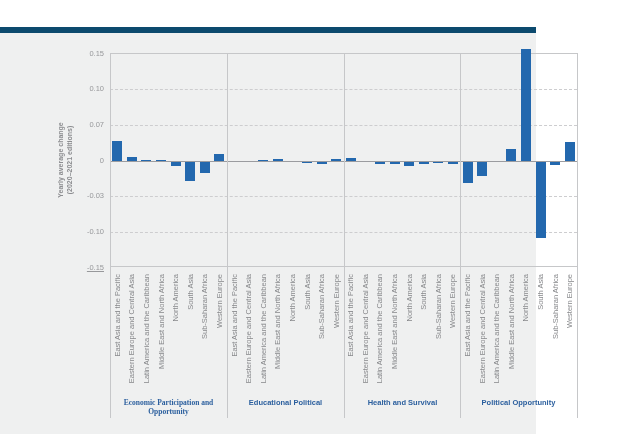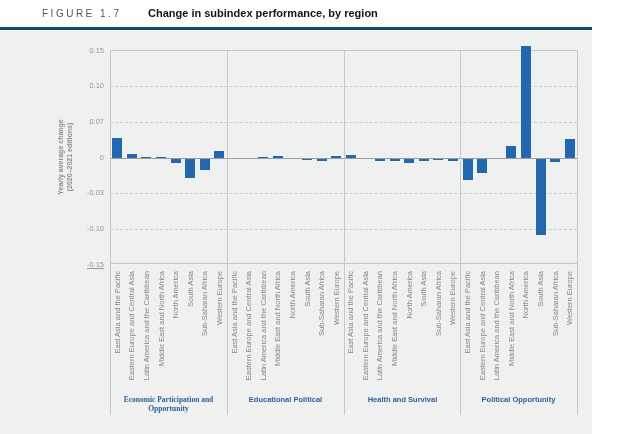--- a/index.html
+++ b/index.html
@@ -3,41 +3,39 @@
 <meta charset="utf-8">
 <style>
   * { margin:0; padding:0; box-sizing:border-box; }
   body { width:640px; height:434px; font-family:"Liberation Sans", sans-serif; background:#ffffff; overflow:hidden; }
   .page { position:relative; width:640px; height:434px; background:#ffffff; }
 
   .header { position:relative; height:27px; background:#ffffff; }
   .figure-label { position:absolute; left:42px; top:0; line-height:27px; font-size:10px; letter-spacing:2.5px; color:#55565a; }
   .page-title { position:absolute; left:148px; top:0; line-height:27px; font-size:11px; font-weight:bold; color:#141414; }
 
-  .chart-area { position:absolute; left:0; top:27px; width:592px; height:407px; background:#eff0f0; border-top:3px solid #0c4a6e;padding-left:43px; }
+  .chart-area { position:absolute; left:0; top:27px; width:536px; height:407px; background:#eff0f0; border-top:6px solid #0c4a6e;padding-left:43px; }
 
   .plot { position:absolute; left:110px; top:20px; width:467px; height:214px; border-top:1px solid #c6c7c9; border-bottom:1px solid #c6c7c9; }
   .gridline { position:absolute; left:0; width:467px; height:0; border-top:1px dashed #cdcdcf; }
   .zero-line { position:absolute; left:0; width:467px; height:1px; background:#9b9ca0; }
   .separator { position:absolute; top:20px; width:1px; height:365px; background:#c6c7c9; }
   .bar { position:absolute; width:10px; background:#2368ae; }
 
   .ytick { position:absolute; width:100px; text-align:right; font-size:7.5px; color:#97989b; }
   .y-axis-title { position:absolute; left:-17px; top:117px; width:166px; height:20px; text-align:center; font-size:7px; font-weight:bold; color:#8c8d90; line-height:9px; transform:rotate(-90deg); }
 
   .xlabel { position:absolute; width:118px; height:11px; line-height:11px; text-align:right; font-size:7.5px; color:#87888b; transform-origin:100% 0; transform:rotate(-90deg); white-space:nowrap; }
   .panel-title { position:absolute; top:366px; text-align:center; font-size:7.5px; font-weight:bold; color:#2b5f9e; line-height:8.5px; }
 </style>
 </head>
 <body>
 
 <div class="page">
   <div class="header">
-    <span class="figure-label">FIGURE 1.7</span>
-    <span class="page-title">Change in subindex performance, by region</span>
   </div>
 
   <div class="chart-area">
     <div class="y-axis-title">
       <div>Yearly average change</div>
       <div>(2020–2021 editions)</div>
     </div>
     <div id="yticks">
         <div class="ytick" style="left: 4px; top: 15.5px;">0.15</div>
         <div class="ytick" style="left: 4px; top: 51.1667px;">0.10</div>

